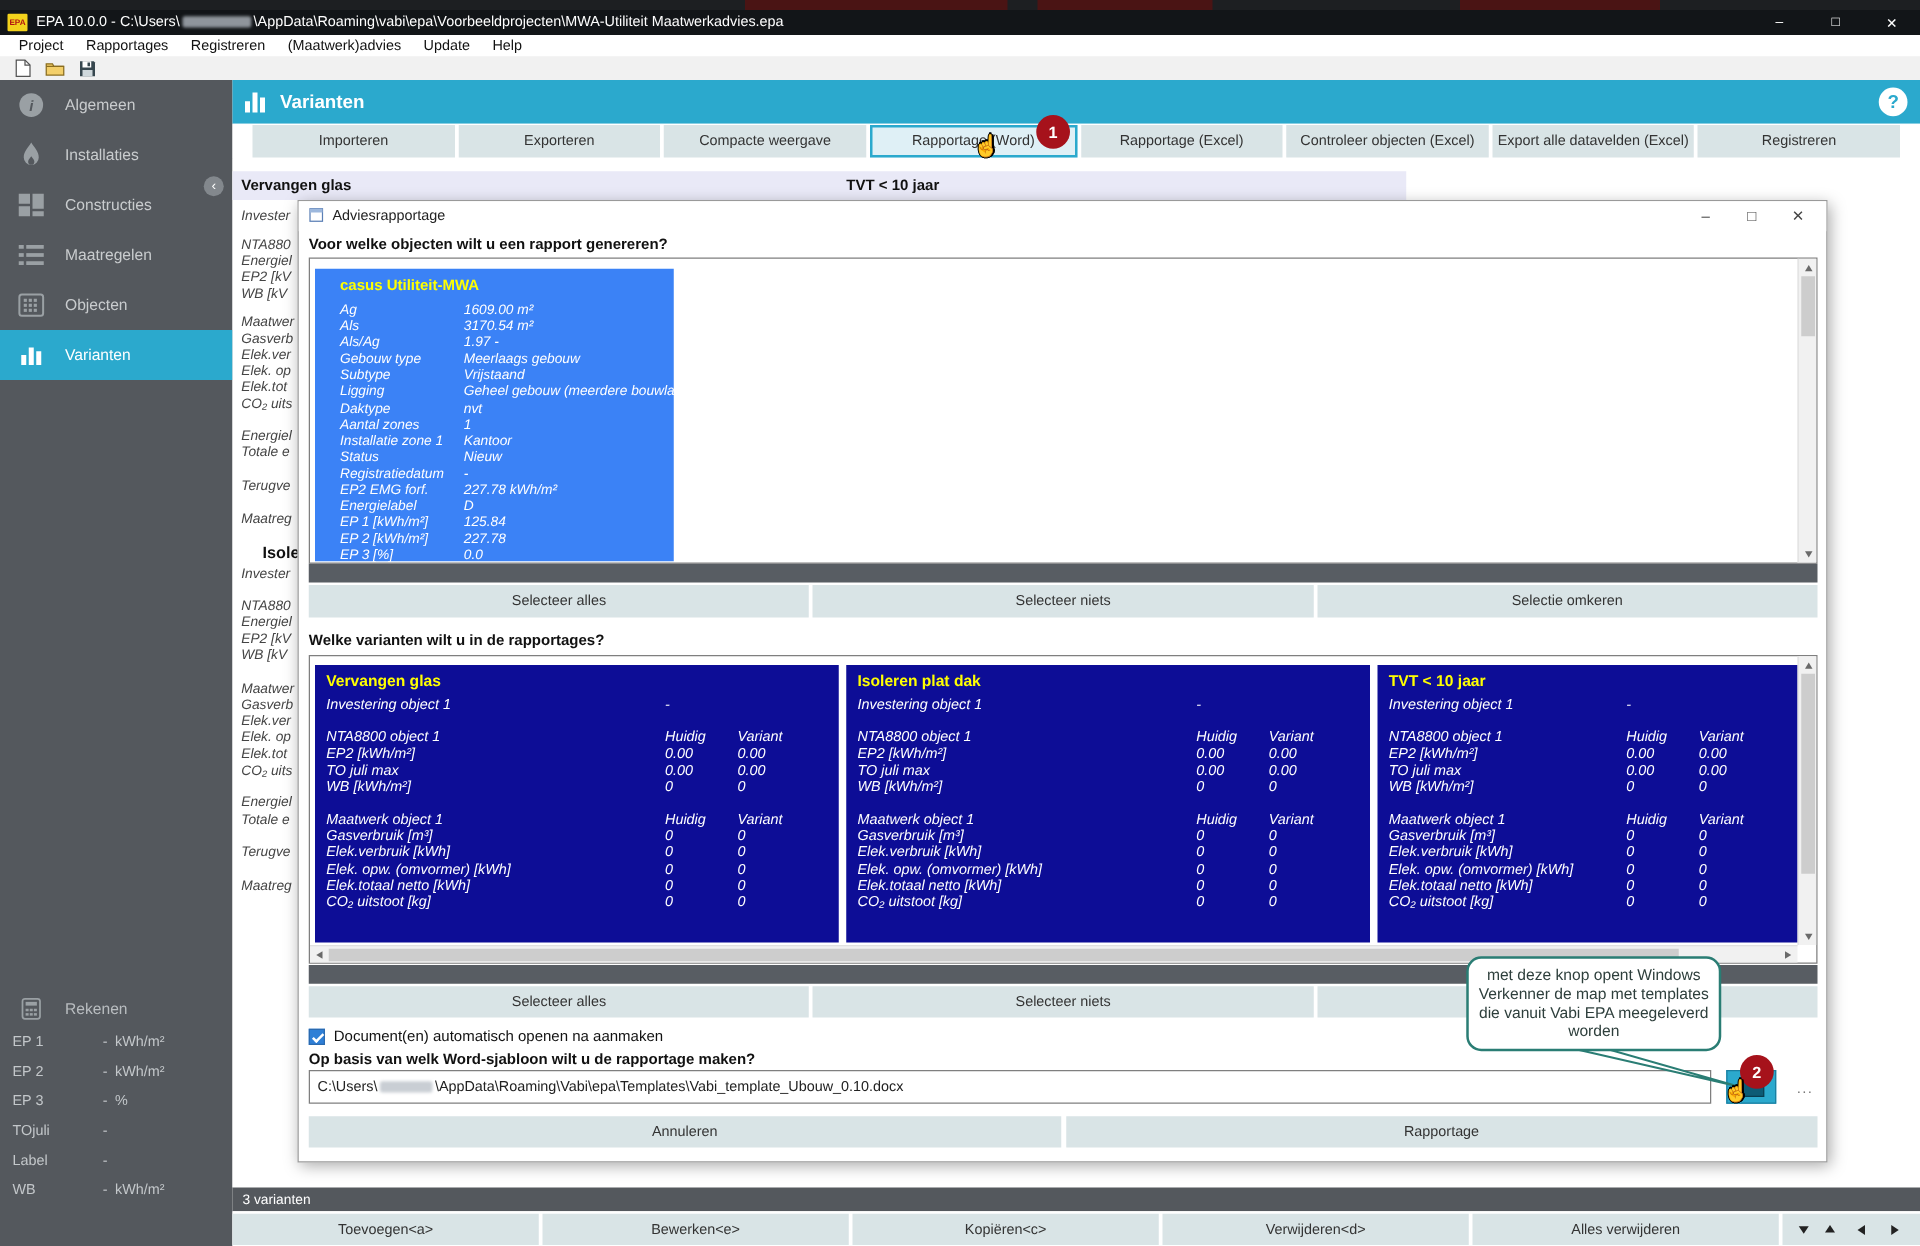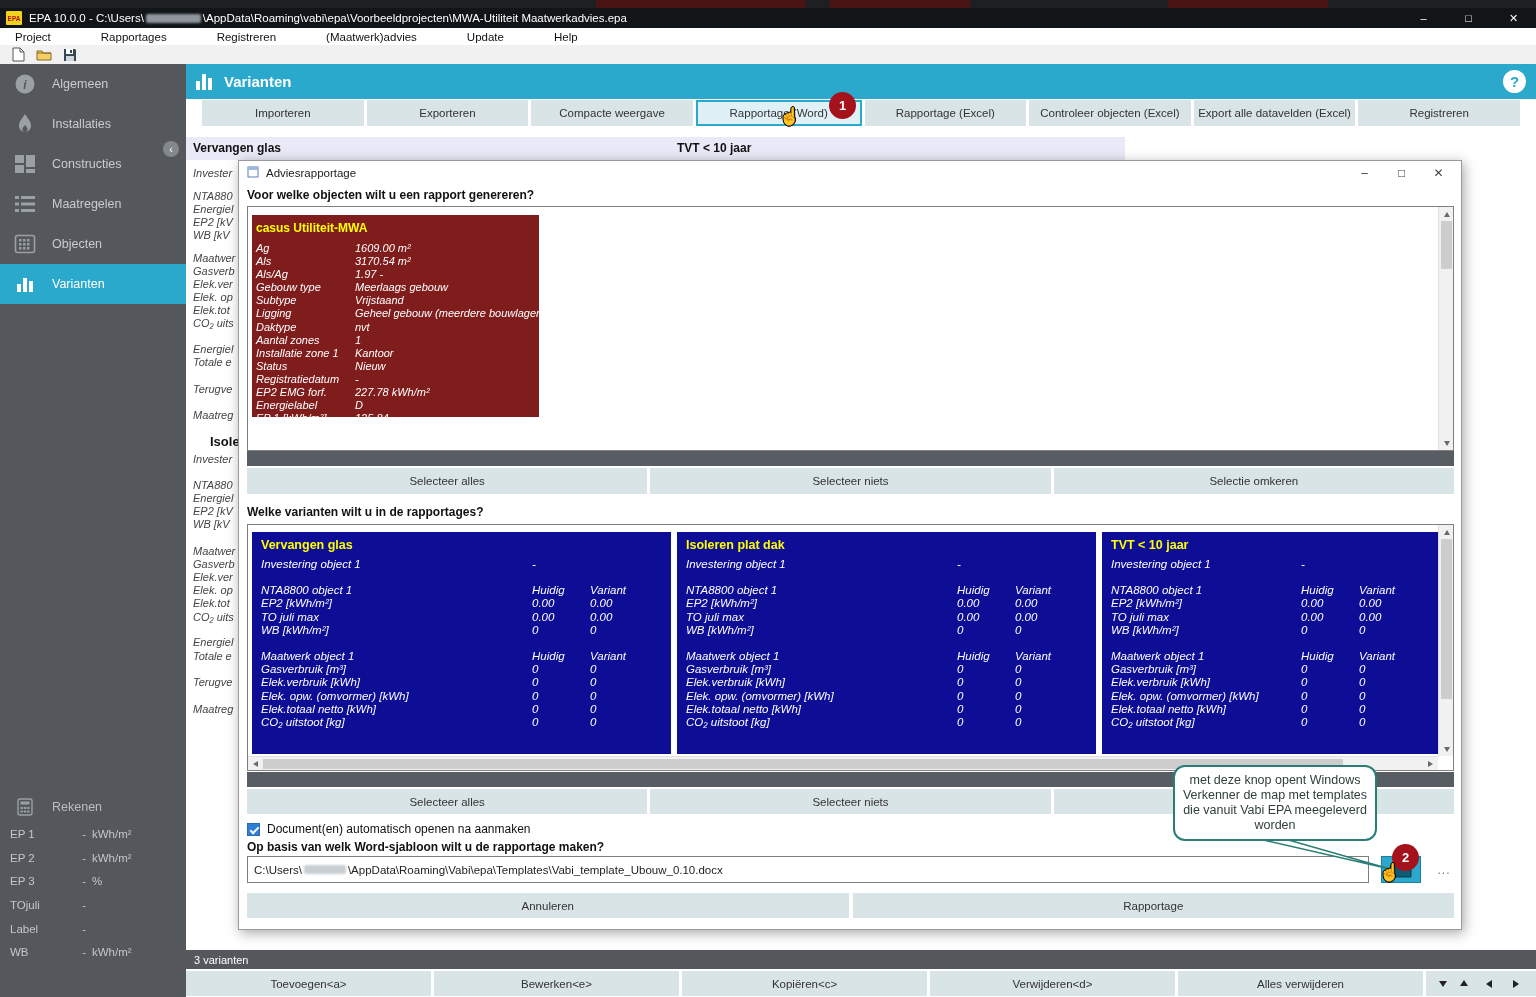--- a/index.html
+++ b/index.html
@@ -12,21 +12,21 @@
 
   
   .titlebar{position:absolute;left:0;top:8px;width:1536px;height:20px;background:#121518;color:#fff;
     display:flex;align-items:center;padding-left:6px;font-size:11.5px;}
   .epa-logo{display:inline-flex;align-items:center;justify-content:center;width:16px;height:14px;background:#f2d21c;
     color:#b01212;font-size:6.5px;font-weight:bold;margin-right:7px;border-radius:1px;}
   .win-controls{position:absolute;right:0;top:0;height:20px;display:flex;}
   .win-controls .wc{width:45px;height:20px;display:flex;align-items:center;justify-content:center;font-size:11px;color:#fff;}
 
   
-  .menubar{position:absolute;left:0;top:28px;width:1536px;height:17px;background:#fff;display:flex;align-items:center;padding-left:6px;gap:32px;}
+  .menubar{position:absolute;left:0;top:28px;width:1536px;height:17px;background:#fff;display:flex;align-items:center;padding-left:6px;}
   .menu-item{font-size:11.5px;color:#111;padding:0 9px;}
 
   
   .quickbar{position:absolute;left:0;top:45px;width:1536px;height:19px;background:#f1f1f1;display:flex;align-items:center;gap:10px;padding-left:10px;}
   .qb{width:16px;height:16px;display:flex;align-items:center;justify-content:center;}
 
   
   .sidebar{position:absolute;left:0;top:64px;width:186px;height:933px;background:#54585d;}
   .side-item{display:flex;align-items:center;height:40px;padding-left:12px;color:#c9ccce;font-size:12.5px;gap:14px;}
   .side-item .side-ico{width:26px;height:26px;display:flex;align-items:center;justify-content:center;color:#9aa0a4;}
@@ -94,21 +94,21 @@
   .vscroll .thumb{position:absolute;left:2px;top:14px;width:11px;height:48px;background:#cdcdcd;}
   .hscroll{position:absolute;left:0;right:15px;bottom:0;height:14px;background:#f1f1f1;border-top:1px solid #e0e0e0;}
   .hscroll .sa{position:absolute;top:0;width:14px;height:14px;display:flex;align-items:center;justify-content:center;}
   .hscroll .thumb{position:absolute;top:2px;left:15px;width:1080px;height:10px;background:#cdcdcd;}
   .stri{width:0;height:0;border:3px solid transparent;}
   .stri.up{border-bottom:5px solid #6a6a6a;margin-bottom:2px;}
   .stri.down{border-top:5px solid #6a6a6a;margin-top:2px;}
   .stri.left{border-right:5px solid #6a6a6a;margin-right:2px;}
   .stri.right{border-left:5px solid #6a6a6a;margin-left:2px;}
 
-  .obj-card{position:absolute;left:4px;top:8px;width:287px;height:202px;background:#7f1d1d;color:#fff;padding:6px 4px;}
+  .obj-card{position:absolute;left:4px;top:8px;width:287px;height:234px;background:#3b82f6;color:#fff;padding:6px 20px;}
   .obj-title{color:#ffff00;font-weight:bold;font-size:12px;margin-bottom:7px;}
   .obj-row{display:grid;grid-template-columns:99px 1fr;font-size:11px;font-style:italic;line-height:13.1px;white-space:nowrap;}
 
   .darkbar{position:absolute;left:8px;width:1207px;height:15px;background:#585d63;}
   .db1{top:290px;} .db2{top:611px;}
   .btnrow{position:absolute;left:8px;width:1207px;height:26px;display:flex;gap:3px;}
   .br1{top:307px;} .br2{top:628px;height:25px;} .br3{top:732px;height:25px;gap:4px;}
   .dlg-btn{flex:1;background:#d9e4e6;display:flex;align-items:center;justify-content:center;font-size:11.5px;color:#333;}
 
   .vcards{position:absolute;left:4px;top:7px;display:flex;gap:6px;}

